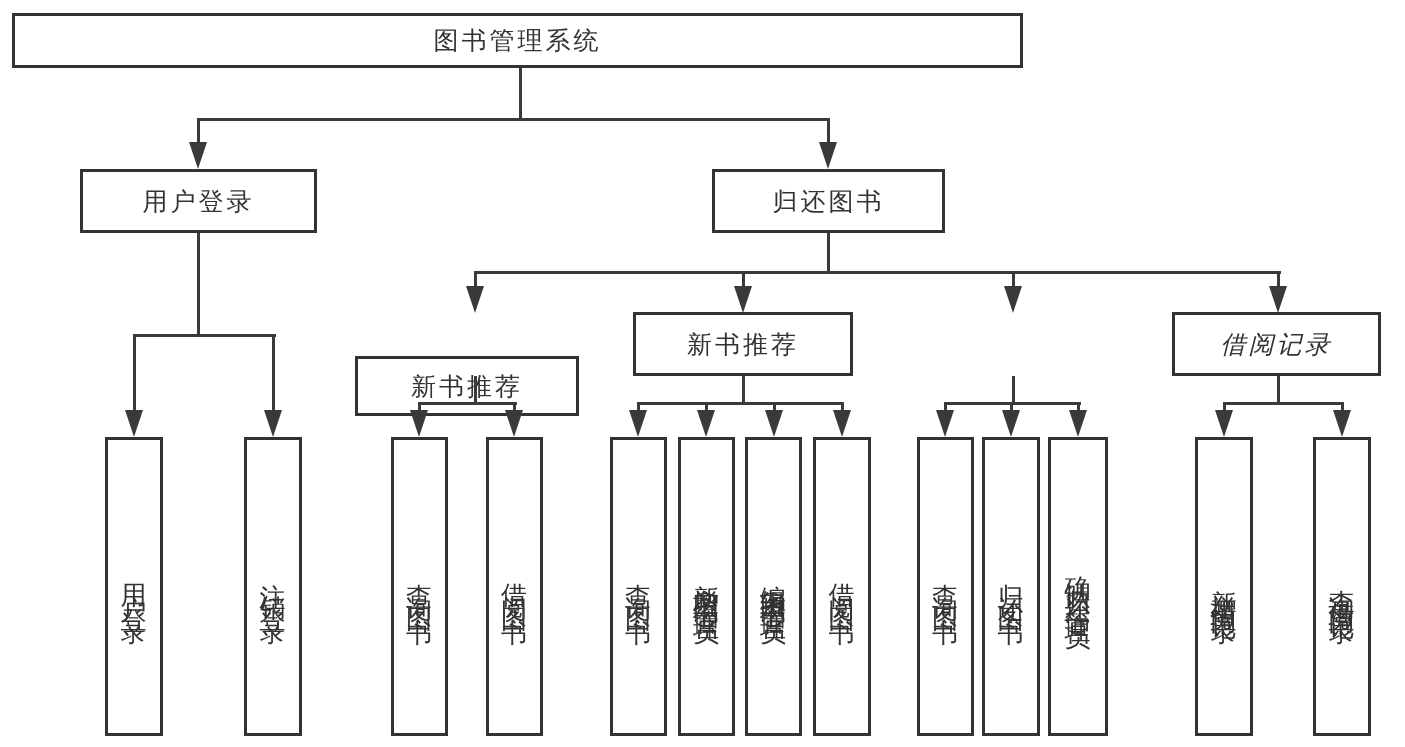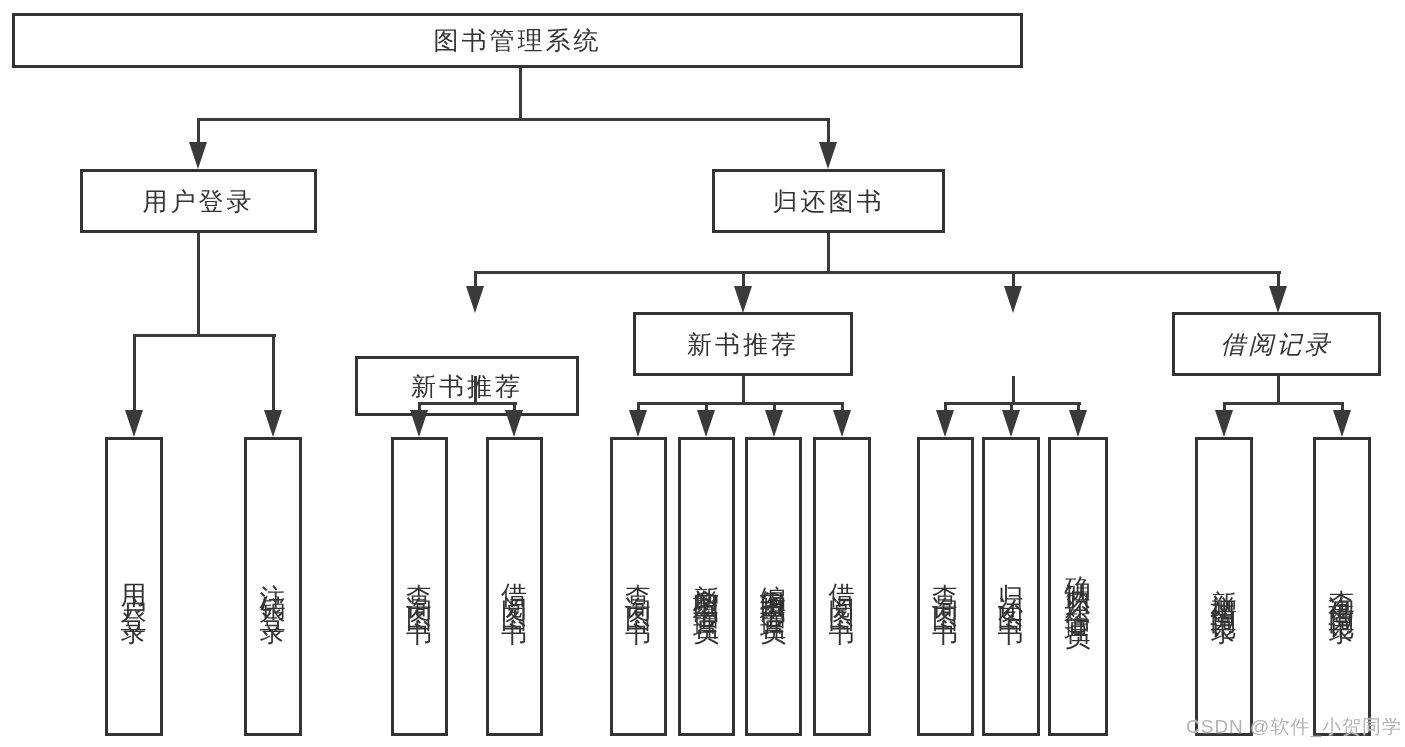--- a/index.html
+++ b/index.html
@@ -186,15 +186,14 @@
   <div class="vline" style="left:1076.5px; top:401.5px; height:10px;"></div>
   <div class="arrow" style="left:1069px; top:410px;"></div>
 
   <div class="vline" style="left:1276.5px; top:376px; height:29px;"></div>
   <div class="hline" style="left:1222.5px; top:401.5px; width:121px;"></div>
   <div class="vline" style="left:1222.5px; top:401.5px; height:10px;"></div>
   <div class="arrow" style="left:1215px; top:410px;"></div>
   <div class="vline" style="left:1340.5px; top:401.5px; height:10px;"></div>
   <div class="arrow" style="left:1333px; top:410px;"></div>
 
-  <div class="watermark">CSDN @软件_小贺同学</div>
 
 </div>
 
 </body></html>

